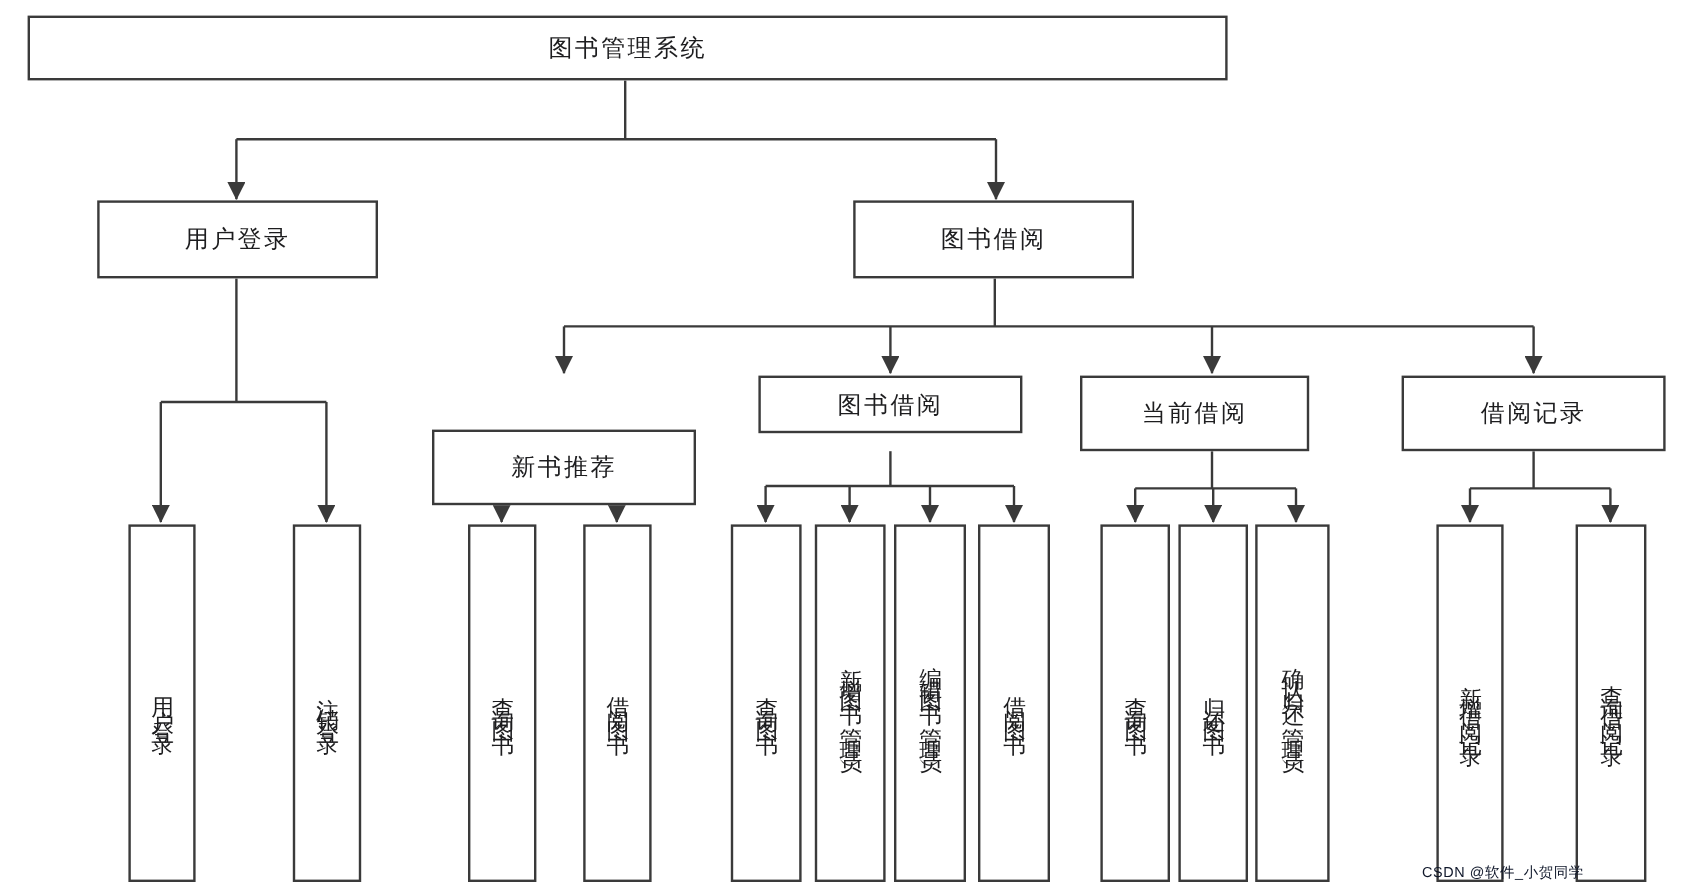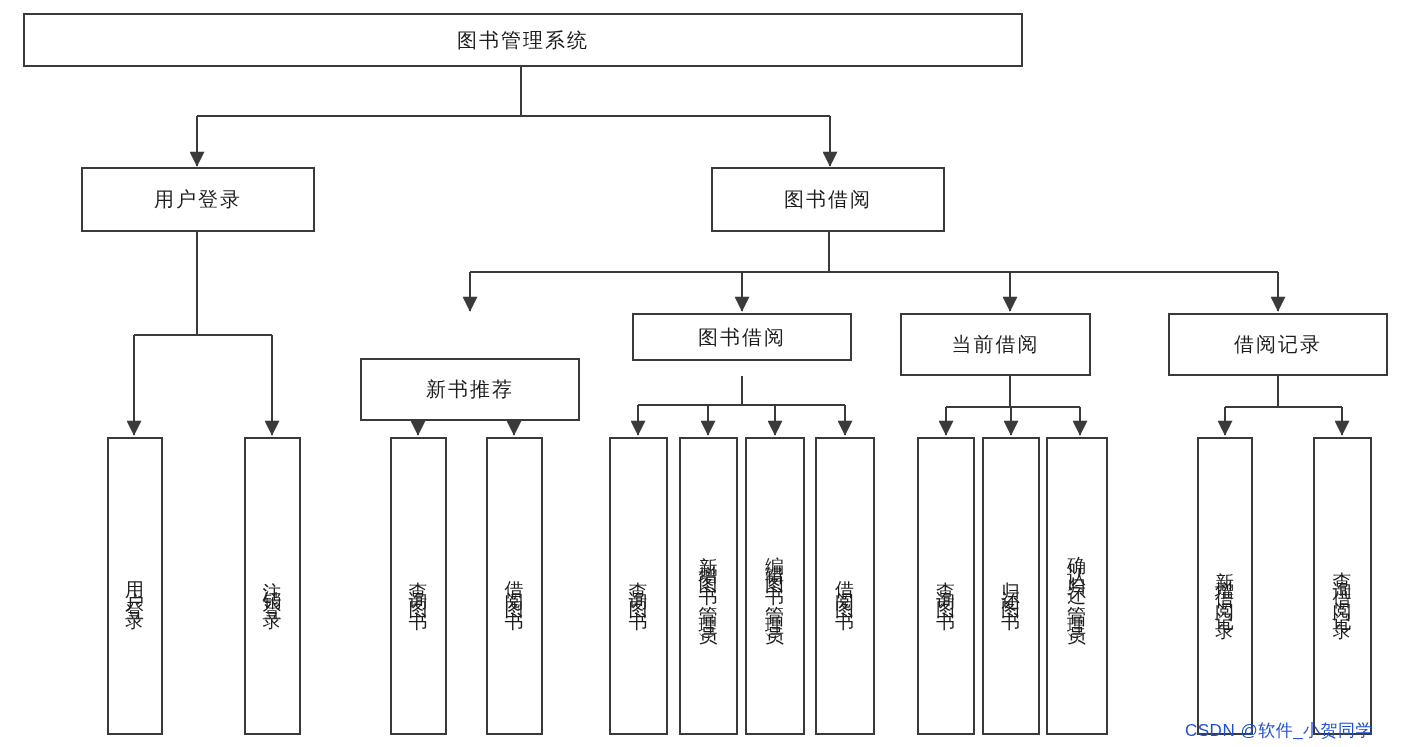--- a/index.html
+++ b/index.html
@@ -17,21 +17,21 @@
   .vbox {
     writing-mode:vertical-rl; text-orientation:mixed;
     font-size:19px; letter-spacing:10px; line-height:1;
     white-space:normal;
   }
   svg.connectors { position:absolute; left:0; top:0; z-index:1; }
   svg.connectors .c { fill:none; stroke:#3a3a3a; stroke-width:2; }
   svg.connectors marker path { fill:#3a3a3a; stroke:none; }
   .watermark {
     position:absolute; left:1185px; top:719px; z-index:5;
-    font-size:17px; color:#1d4ed8; letter-spacing:0.5px;
+    font-size:12px; color:#0f172a; letter-spacing:0.5px;
   }
 </style>
 </head>
 <body>
 
 <div class="stage">
 
   <svg class="connectors" width="1405" height="747" viewBox="0 0 1405 747" aria-hidden="true">
     <defs>
       <marker id="arw" viewBox="0 0 10 10" refX="9.5" refY="5" markerWidth="8" markerHeight="7.5" orient="auto">

